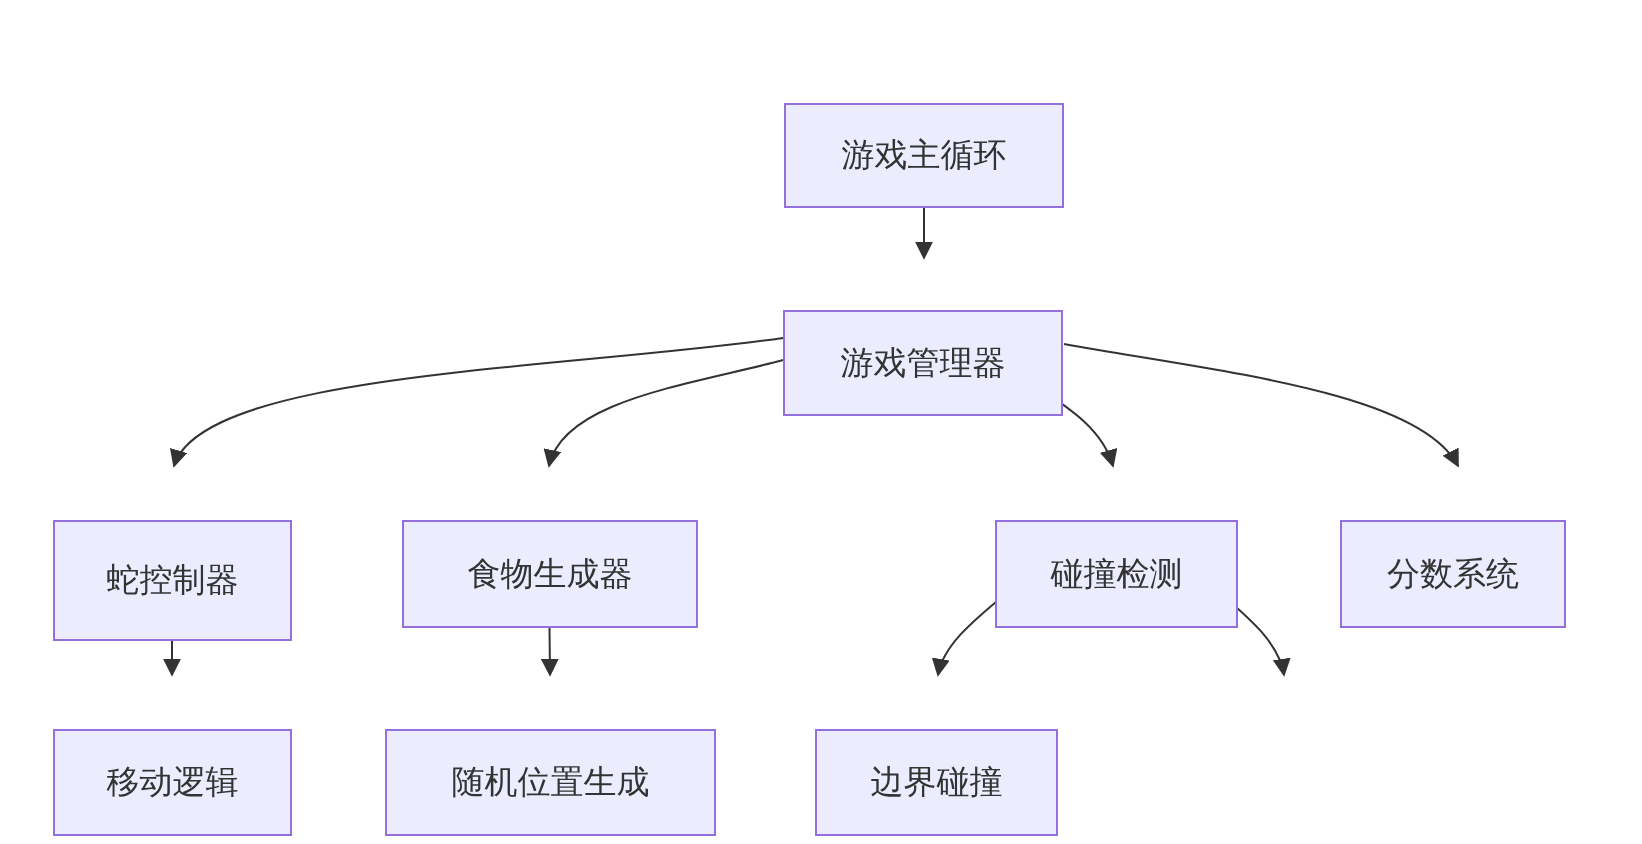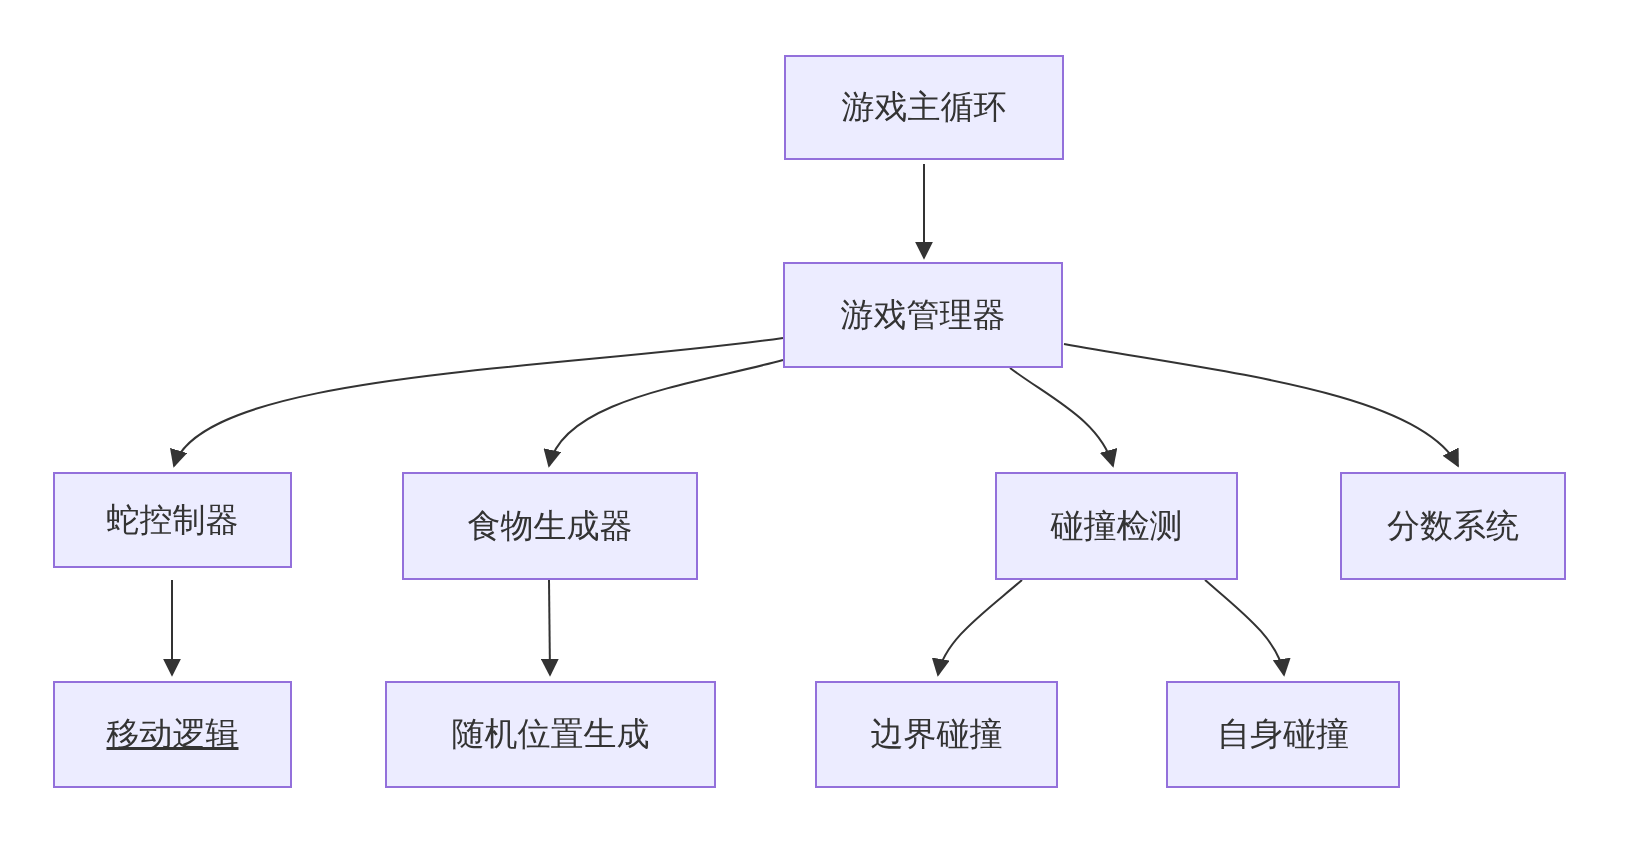--- a/index.html
+++ b/index.html
@@ -18,20 +18,21 @@
     box-sizing:border-box;
     background:#ECECFF;
     border:2px solid #9370DB;
     color:#333333;
     font-size:33px;
     display:flex;
     align-items:center;
     justify-content:center;
     text-align:center;
     white-space:nowrap;
+    margin-top:48px;
   }
 </style>
 </head>
 <body>
 
 <div class="canvas">
 
   <svg class="edges" viewBox="0 0 1642 844" xmlns="http://www.w3.org/2000/svg">
     <defs>
       <marker id="arrowhead" viewBox="0 0 10 10" refX="9" refY="5" markerWidth="9" markerHeight="9" orient="auto">
@@ -46,29 +47,28 @@
     <path d="M 172 580 L 172 675" marker-end="url(#arrowhead)"></path>
     <path d="M 549 580 L 550 675" marker-end="url(#arrowhead)"></path>
     <path d="M 1022 580 C 985 612, 944 640, 938 675" marker-end="url(#arrowhead)"></path>
     <path d="M 1205 580 C 1242 612, 1279 640, 1284 675" marker-end="url(#arrowhead)"></path>
   </svg>
 
   <div class="node" style="left:784px;top:55px;width:280px;height:105px;">游戏主循环</div>
 
   <div class="node" style="left:783px;top:262px;width:280px;height:106px;text-align:right;">游戏管理器</div>
 
-  <div class="node" style="left:53px;top:472px;width:239px;height:96px;">蛇控制器</div>
+  <div class="node" style="left:53px;top:472px;width:239px;height:121px;">蛇控制器</div>
 
   <div class="node" style="left:402px;top:472px;width:296px;height:108px;">食物生成器</div>
 
   <div class="node" style="left:995px;top:472px;width:243px;height:108px;">碰撞检测</div>
 
   <div class="node" style="left:1340px;top:472px;width:226px;height:108px;">分数系统</div>
 
-  <div class="node" style="left:53px;top:681px;width:239px;height:107px;text-decoration:underline;">移动逻辑</div>
+  <div class="node" style="left:53px;top:681px;width:239px;height:107px;">移动逻辑</div>
 
   <div class="node" style="left:385px;top:681px;width:331px;height:107px;">随机位置生成</div>
 
   <div class="node" style="left:815px;top:681px;width:243px;height:107px;">边界碰撞</div>
 
-  <div class="node" style="left:1166px;top:681px;width:234px;height:107px;">自身碰撞</div>
 
 </div>
 
 </body></html>

